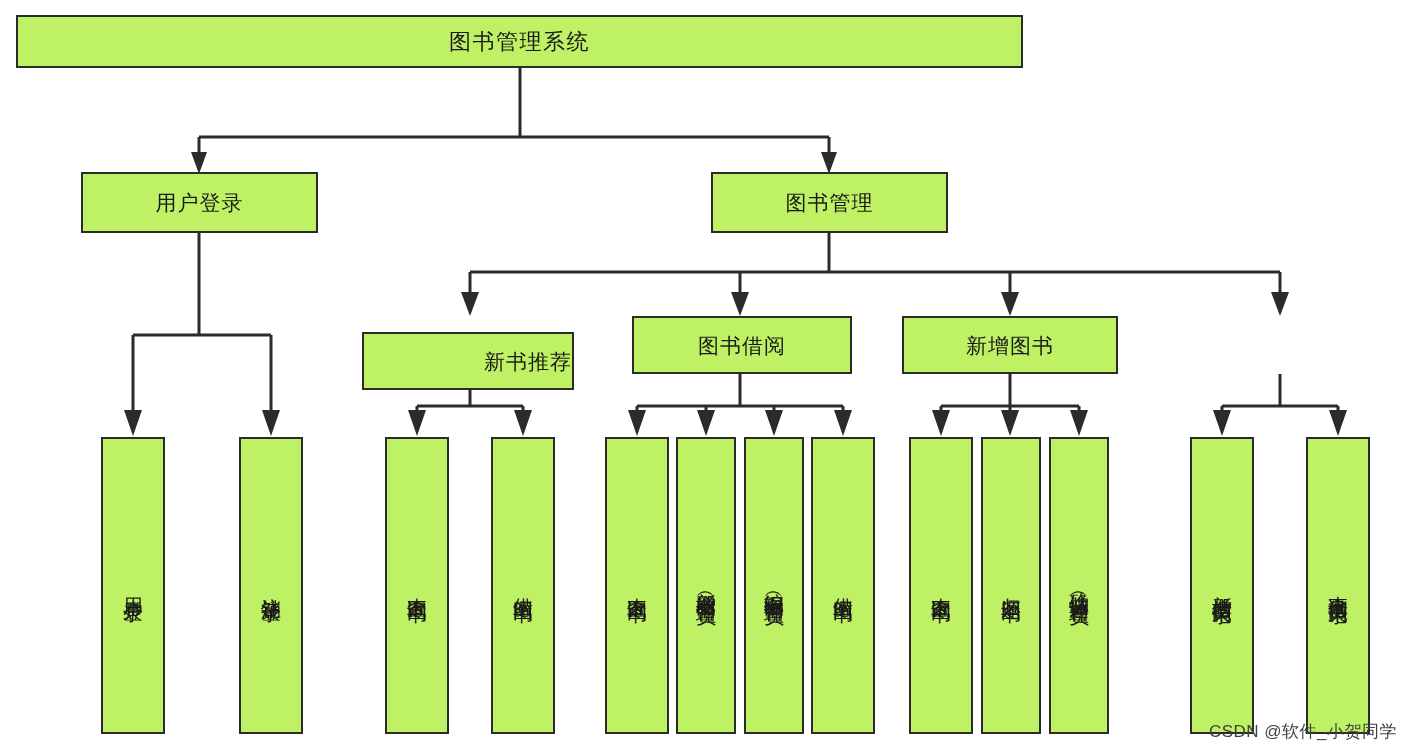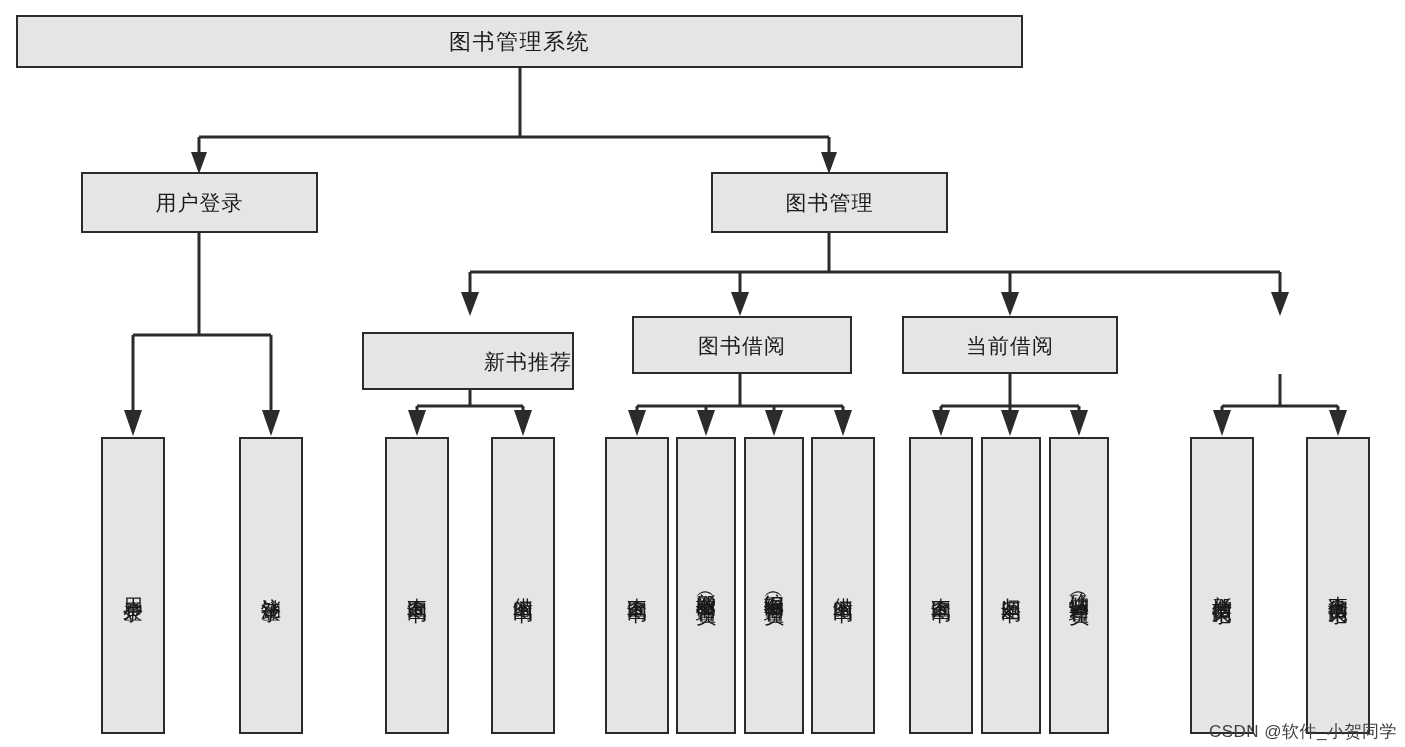--- a/index.html
+++ b/index.html
@@ -16,21 +16,21 @@
     width: 1405px;
     height: 747px;
     background: #ffffff;
     overflow: hidden;
   }
   
   .node {
     position: absolute;
     box-sizing: border-box;
     border: 2px solid #2b2b2b;
-    background: #e5e5e5;
+    background: #bef264;
     display: flex;
     align-items: center;
     justify-content: center;
     color: #1a1a1a;
   }
   .node .label {
     display: block;
     text-align: center;
     line-height: 1.0;
     white-space: nowrap;
@@ -167,21 +167,21 @@
     <span class="label">图书管理</span>
   </div>
 
   <div class="node horiz" style="left:362px; top:332px; width:212px; height:58px;justify-content:flex-end;">
     <span class="label">新书推荐</span>
   </div>
   <div class="node horiz" style="left:632px; top:316px; width:220px; height:58px;">
     <span class="label">图书借阅</span>
   </div>
   <div class="node horiz" style="left:902px; top:316px; width:216px; height:58px;">
-    <span class="label">当前借阅</span>
+    <span class="label">新增图书</span>
   </div>
 
   <div class="node vert" style="left:101px; top:437px; width:64px; height:297px;">
     <span class="label">用户登录</span>
   </div>
   <div class="node vert" style="left:239px; top:437px; width:64px; height:297px;">
     <span class="label">注销登录</span>
   </div>
 
   <div class="node vert" style="left:385px; top:437px; width:64px; height:297px;">

